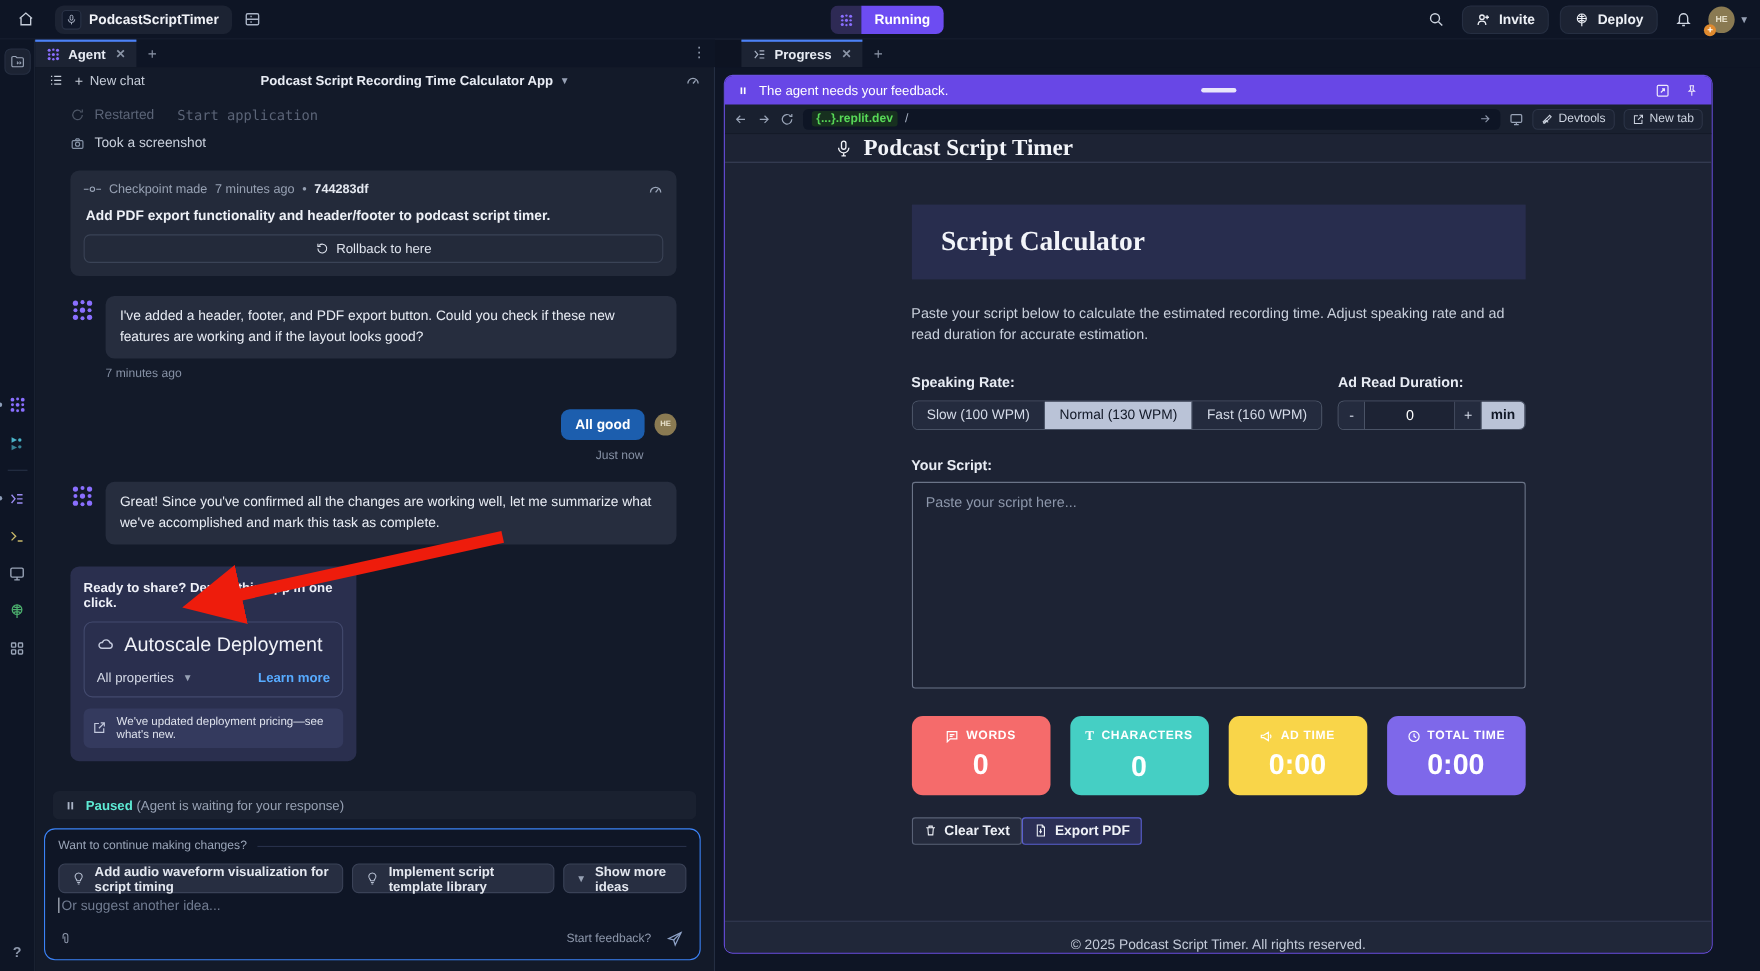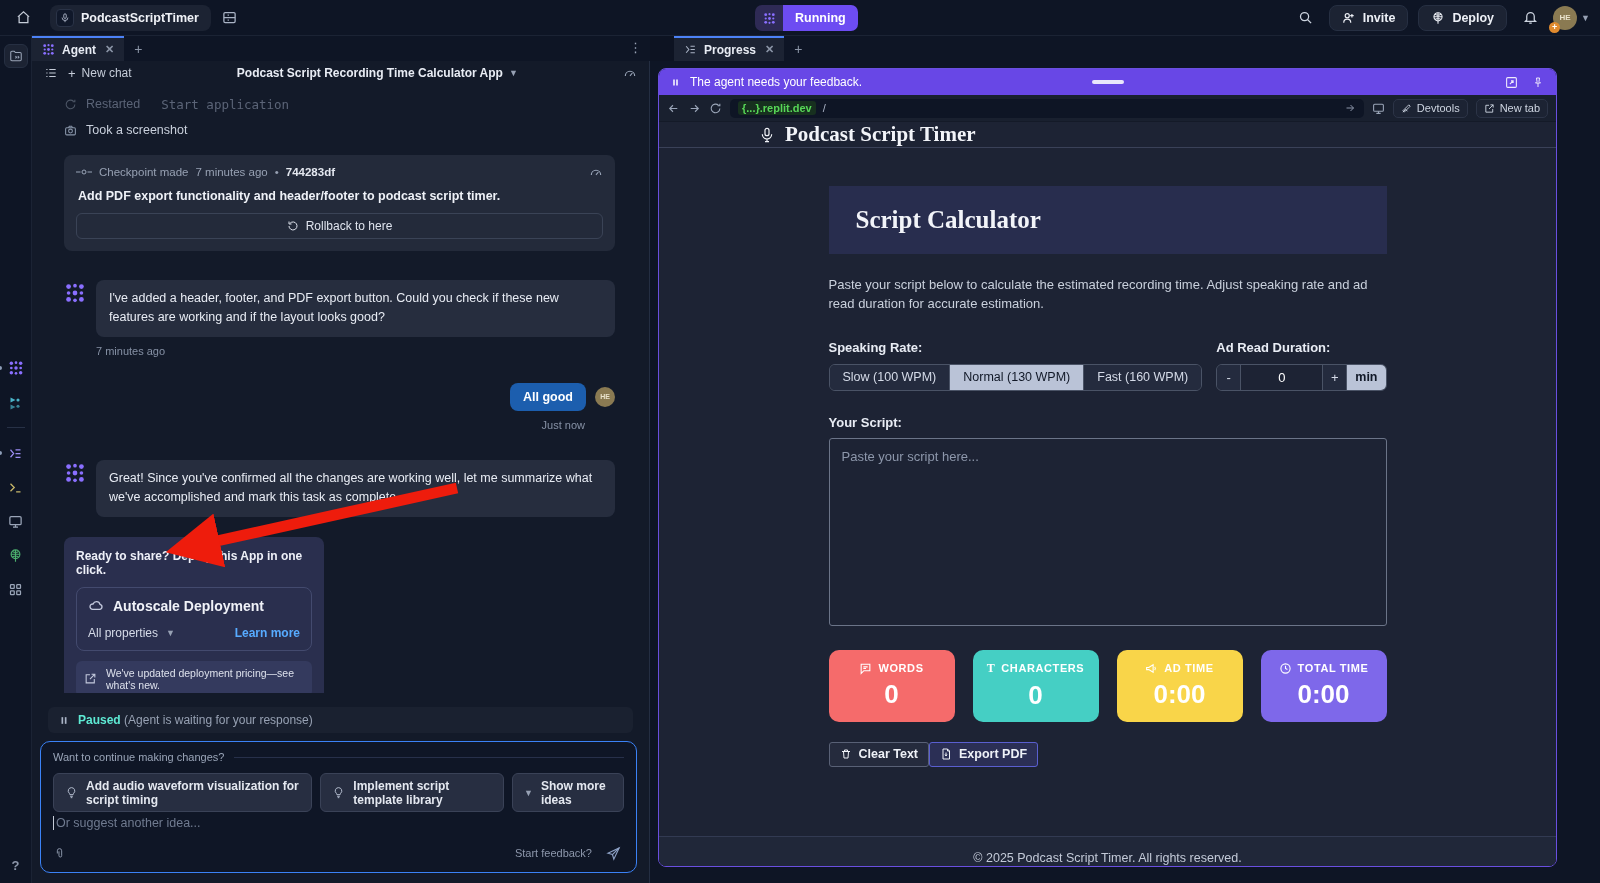--- a/index.html
+++ b/index.html
@@ -67,53 +67,53 @@
   .event-dim .mono { color:#5b6477; }
 
   .checkpoint-card { margin-top:12px; background:#232a3a; border-radius:8px; padding:10px 12px 12px; }
   .cp-meta { display:flex; align-items:center; gap:7px; font-size:11.5px; color:#97a1b3; }
   .cp-meta b { color:#e4e8f0; font-weight:bold; }
   .cp-gauge { margin-left:auto; color:#9aa5b8; }
   .cp-msg { font-size:12.5px; font-weight:bold; color:#eef1f7; margin:10px 2px 10px; }
   .rollback-btn { height:26px; border:1px solid #3a4356; border-radius:6px; display:flex; align-items:center;
     justify-content:center; gap:7px; font-size:12px; color:#dfe4ee; background:transparent; width:100%; }
 
-  .agent-row { display:flex; gap:10px; margin-top:29px; }
+  .agent-row { display:flex; gap:10px; margin-top:18px; }
   .bot-avatar { width:22px; height:22px; border-radius:5px; flex:none; margin-top:2px; }
   .bubble { background:#262d3e; border-radius:8px; padding:9px 13px; font-size:12.5px; line-height:1.55; color:#e8ecf4; flex:1; }
   .msg-time { font-size:11px; color:#8691a5; margin:8px 0 0 32px; }
   .user-row { display:flex; justify-content:flex-end; align-items:center; gap:9px; margin-top:26px; }
   .user-chip { background:#1c5eae; border-radius:8px; padding:7px 13px; font-size:12.5px; font-weight:bold; color:#fff; }
   .user-avatar { width:20px; height:20px; border-radius:50%; background:#8a7a52; color:#e9e2cc;
     font-size:7px; font-weight:bold; display:flex; align-items:center; justify-content:center; }
   .user-time { text-align:right; font-size:11px; color:#8691a5; margin:8px 30px 0 0; }
 
   .deploy-card { width:260px; background:#2a2f4e; border-radius:8px; padding:12px; margin-top:20px; }
   .dc-head { font-size:12px; font-weight:bold; color:#eef0f8; margin-bottom:10px; }
   .dc-box { border:1px solid #434a6e; border-radius:8px; padding:10px 11px; }
-  .dc-type { display:flex; align-items:center; gap:9px; font-size:14px; font-weight:bold; color:#f0f2f8; }
+  .dc-type { display:flex; align-items:center; gap:9px; font-size:18px; font-weight:normal; color:#f0f2f8; }
   .dc-type .ic { color:#c3c9dd; }
   .dc-props { display:flex; align-items:center; margin-top:12px; font-size:12px; color:#d6dbe8; }
   .dc-props .chev { margin-left:8px; }
   .dc-learn { margin-left:auto; color:#57abff; font-size:12px; font-weight:bold; }
   .dc-notice { display:flex; align-items:center; gap:9px; background:#343a5e; border-radius:6px;
     margin-top:10px; padding:6px 8px; font-size:10.5px; color:#dde1ec; }
   .dc-notice .ic { color:#c3c9dd; flex:none; }
 
   .paused-bar { margin:14px 16px 0 16px; background:#1a2130; border:1px solid #27304200; border-radius:6px;
     padding:5px 10px; font-size:12px; color:#97a1b3; display:flex; align-items:center; gap:9px; }
   .paused-bar b { color:#5eead4; }
   .paused-bar .ic { color:#aab4c6; }
 
   .input-box { margin:8px 12px 10px 8px; border:1px solid #3b82f6; border-radius:10px; background:#0f1626;
     padding:9px 12px 8px; }
   .ib-question { display:flex; align-items:center; gap:10px; font-size:11px; color:#9aa5b8; }
   .ib-question .line { flex:1; height:1px; background:#27304a; }
   .chip-row { display:flex; gap:8px; margin-top:10px; }
-  .chip { height:39px; display:flex; align-items:center; gap:8px; background:#272e41; border:1px solid #3a4257;
+  .chip { height:27px; display:flex; align-items:center; gap:8px; background:#272e41; border:1px solid #3a4257;
     border-radius:6px; padding:0 11px; font-size:12px; font-weight:bold; color:#e4e8f0; }
   .chip .ic { color:#b7c0d2; }
   .ib-placeholder { margin-top:4px; font-size:12.5px; color:#707b90; display:flex; align-items:center; }
   .caret { width:1px; height:14px; background:#c6cdd9; margin-right:2px; }
   .ib-bottom { display:flex; align-items:center; margin-top:12px; }
   .ib-bottom .ic { color:#8d97ab; }
   .ib-feedback { margin-left:auto; font-size:11px; color:#8d97ab; margin-right:10px; }
   .send-btn { width:22px; height:22px; border-radius:5px; display:flex; align-items:center; justify-content:center; color:#8fa3c8; }
 
   

